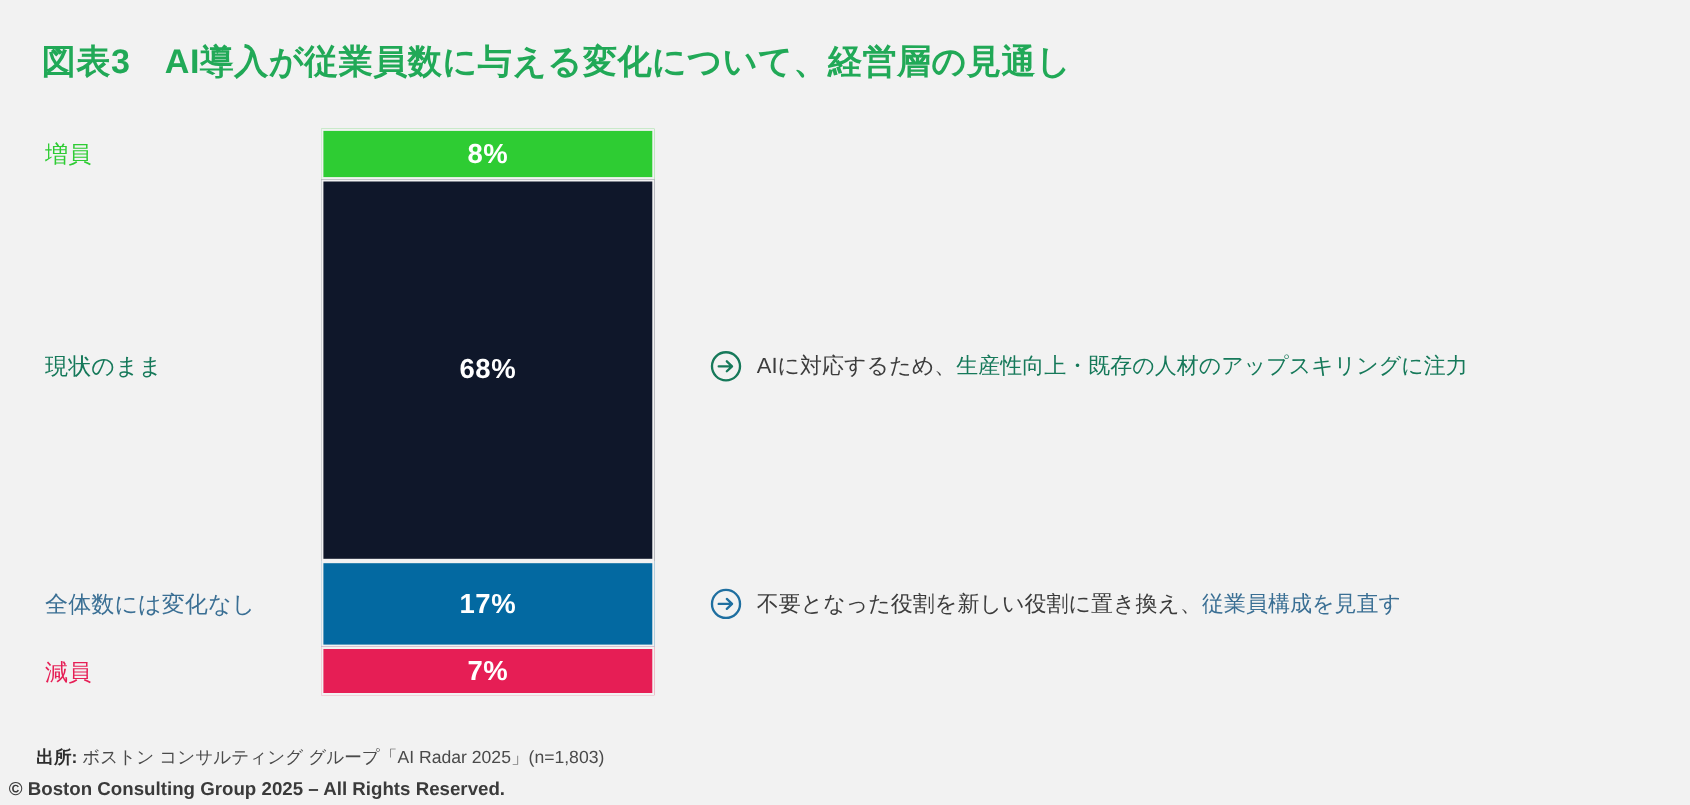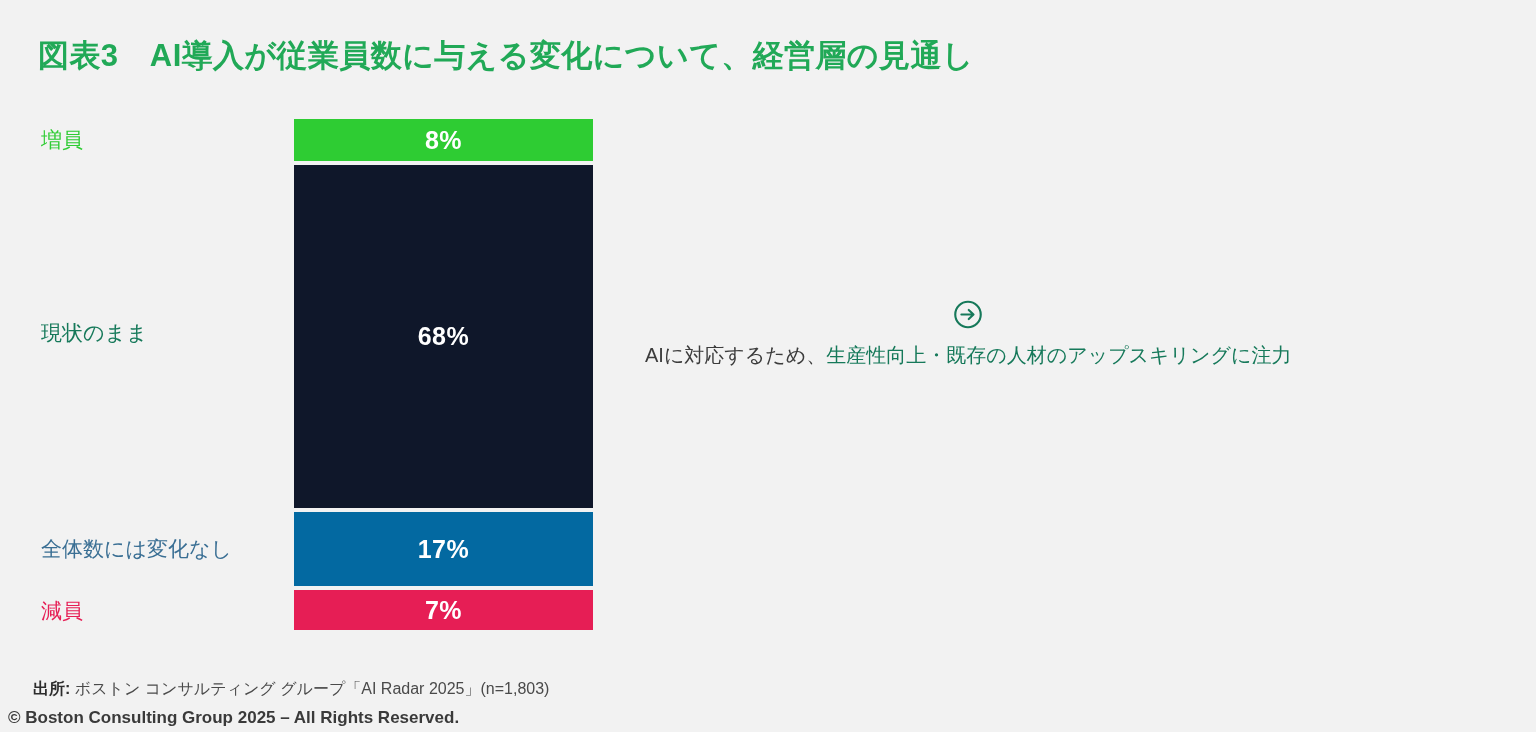--- a/index.html
+++ b/index.html
@@ -157,28 +157,37 @@
     <div class="bar-segment" style="height: 78px; background: #0369a1;">
       <span class="seg-value">17%</span>
     </div>
     <div class="bar-segment" style="height: 44px; background: rgb(230, 30, 85);">
       <span class="seg-value">7%</span>
     </div>
   </div>
 
   <div class="annotations">
 
-    <div class="annotation-row" style="top:216px;flex-direction:column;">
+    <div class="annotation-row" style="top:216px;">
       <svg class="arrow-icon" viewBox="0 0 24 24">
         <circle cx="12" cy="12" r="10.2" fill="none" stroke="#16795a" stroke-width="1.7"></circle>
         <path d="M6.7 12 H16.3 M12.6 8.4 L16.4 12 L12.6 15.6" fill="none" stroke="#16795a" stroke-width="1.7" stroke-linecap="round" stroke-linejoin="round"></path>
       </svg>
       <span class="annotation-text">
         <span>AIに対応するため、</span><span class="hl" style="color: rgb(22, 121, 90);">生産性向上・既存の人材のアップスキリングに注力</span><span></span>
       </span>
     </div>
 
+    <div class="annotation-row" style="top:432px;">
+      <svg class="arrow-icon" viewBox="0 0 24 24">
+        <circle cx="12" cy="12" r="10.2" fill="none" stroke="#1f6fa0" stroke-width="1.7"></circle>
+        <path d="M6.7 12 H16.3 M12.6 8.4 L16.4 12 L12.6 15.6" fill="none" stroke="#1f6fa0" stroke-width="1.7" stroke-linecap="round" stroke-linejoin="round"></path>
+      </svg>
+      <span class="annotation-text">
+        <span>不要となった役割を新しい役割に置き換え、</span><span class="hl" style="color: rgb(58, 111, 148);">従業員構成を見直す</span><span></span>
+      </span>
+    </div>
 
   </div>
 </div>
 
 <div class="source-line"><span class="src-label">出所:</span><span> ボストン コンサルティング グループ「AI Radar 2025」(n=1,803)</span></div>
 <div class="copyright-line">© Boston Consulting Group 2025 – All Rights Reserved.</div>
 
 </body></html>

